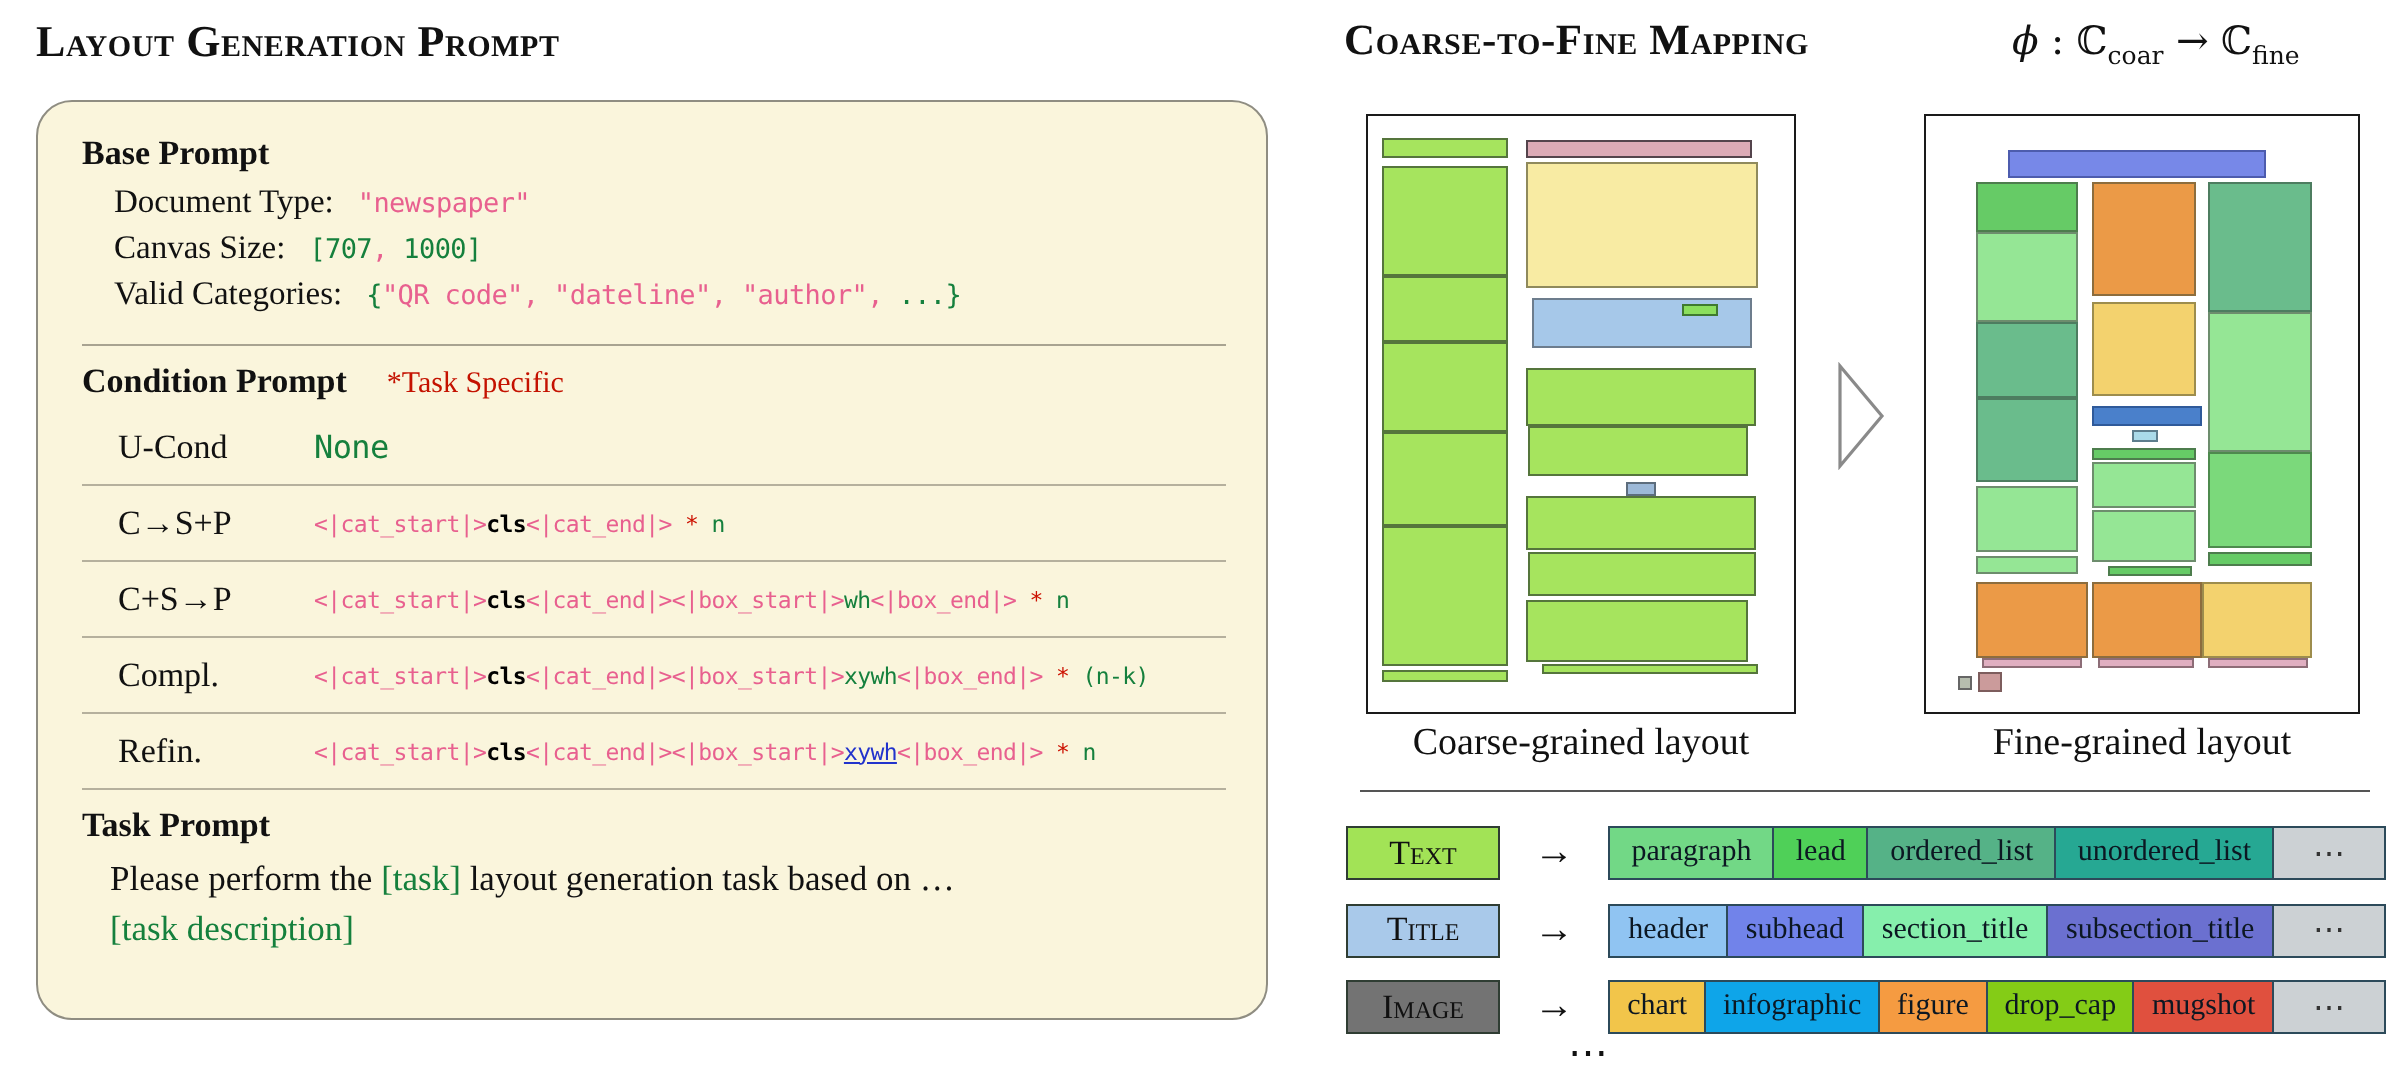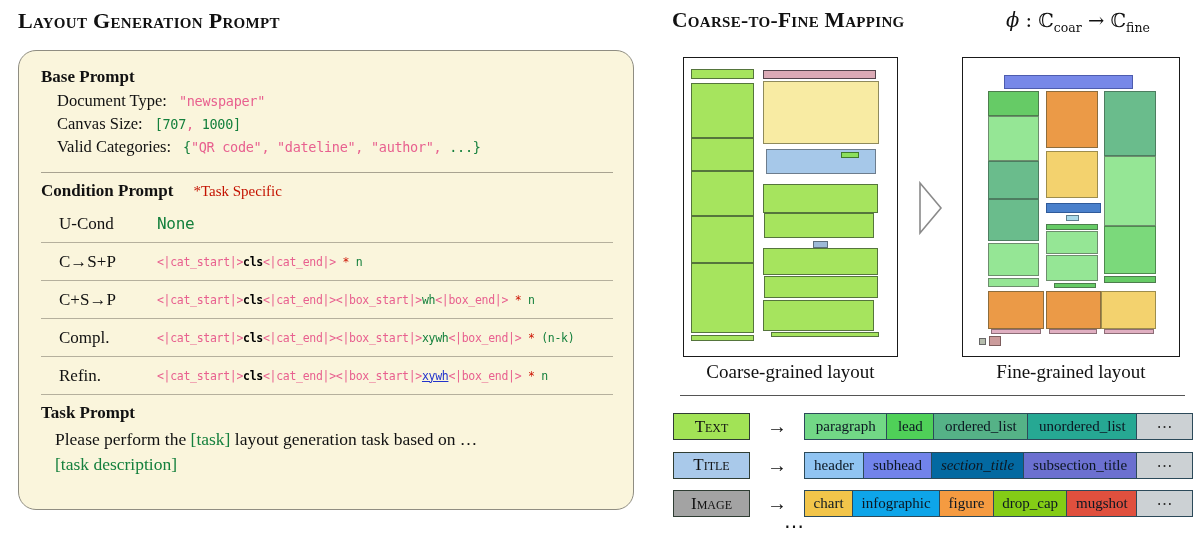--- a/index.html
+++ b/index.html
@@ -185,27 +185,27 @@
             <div class="lg-cell" style="background: rgb(38, 168, 147);">unordered_list</div>
             <div class="lg-cell ell" style="background: rgb(204, 209, 212);">⋯</div>
           </div>
         </div>
         <div class="lg-row">
           <div class="lg-label" style="background: rgb(169, 201, 234);">Title</div>
           <div class="lg-arrow">→</div>
           <div class="lg-cells">
             <div class="lg-cell" style="background: rgb(144, 196, 242);">header</div>
             <div class="lg-cell" style="background: rgb(113, 131, 234);">subhead</div>
-            <div class="lg-cell" style="background: #0369a1; font-style: italic;">section_title</div>
+            <div class="lg-cell" style="background: #86efac;">section_title</div>
             <div class="lg-cell" style="background: rgb(107, 112, 208);">subsection_title</div>
             <div class="lg-cell ell" style="background: rgb(204, 209, 212);">⋯</div>
           </div>
         </div>
         <div class="lg-row">
-          <div class="lg-label" style="background: #a3a3a3;">Image</div>
+          <div class="lg-label" style="background: #737373;">Image</div>
           <div class="lg-arrow">→</div>
           <div class="lg-cells">
             <div class="lg-cell" style="background: rgb(242, 197, 74);">chart</div>
             <div class="lg-cell" style="background: #0ea5e9;">infographic</div>
             <div class="lg-cell" style="background: rgb(245, 155, 65);">figure</div>
             <div class="lg-cell" style="background: #84cc16;">drop_cap</div>
             <div class="lg-cell" style="background: rgb(224, 80, 62);">mugshot</div>
             <div class="lg-cell ell" style="background: rgb(204, 209, 212);">⋯</div>
           </div>
         </div>

